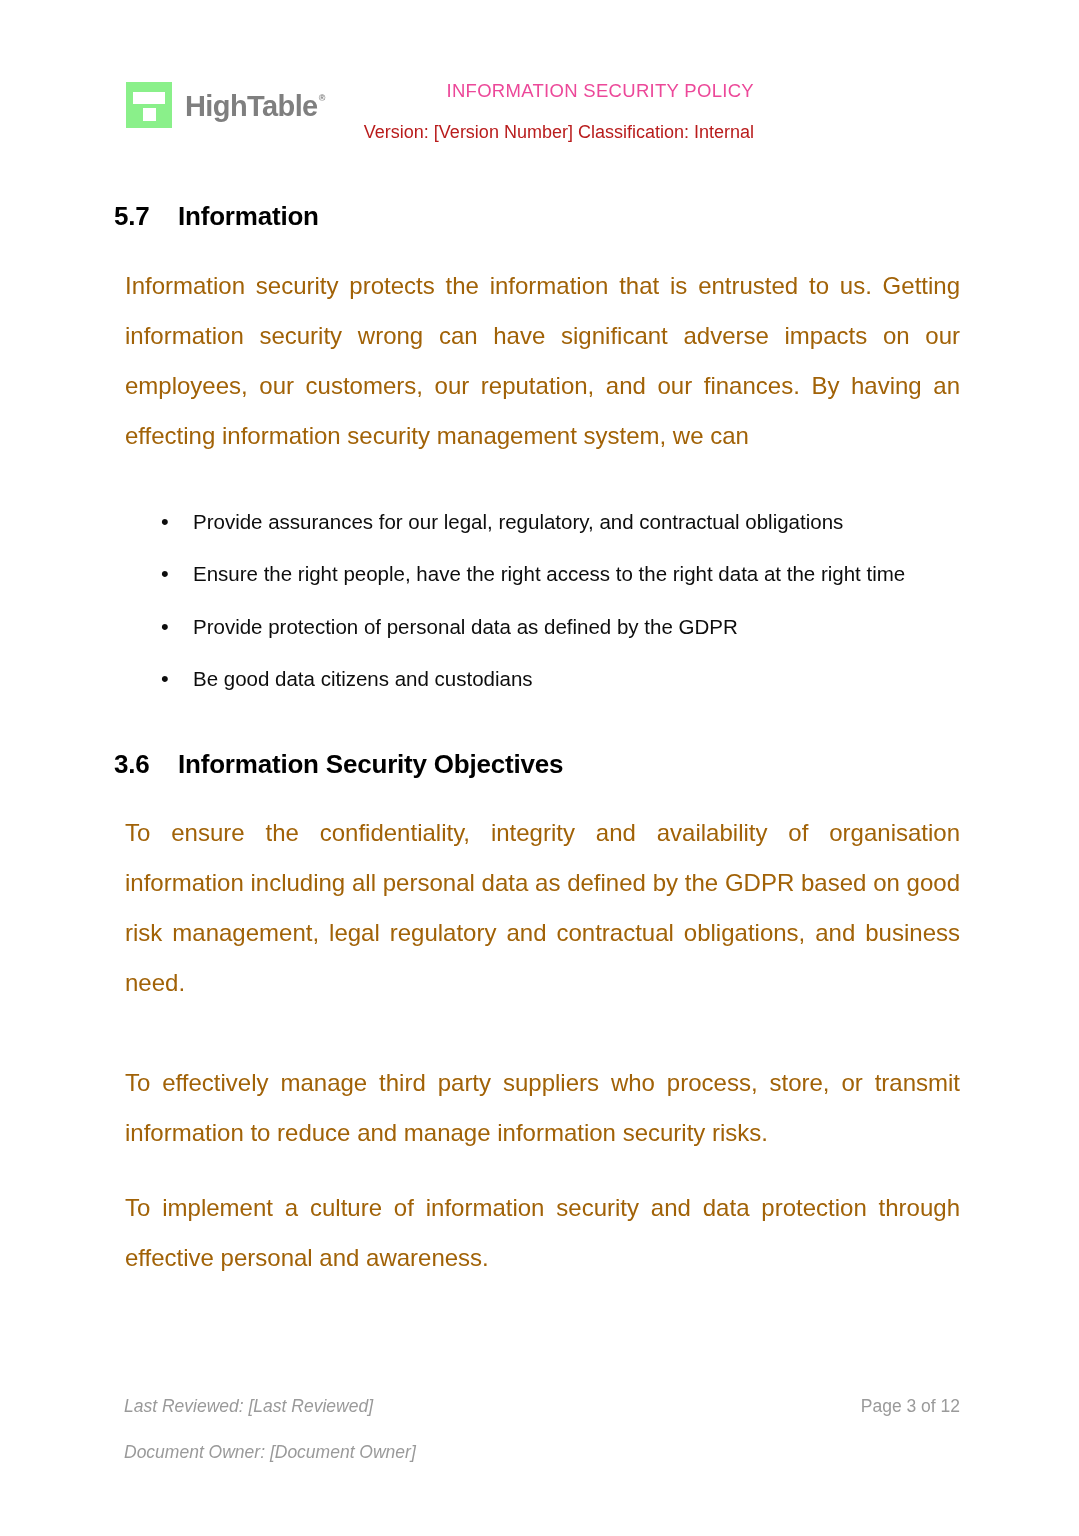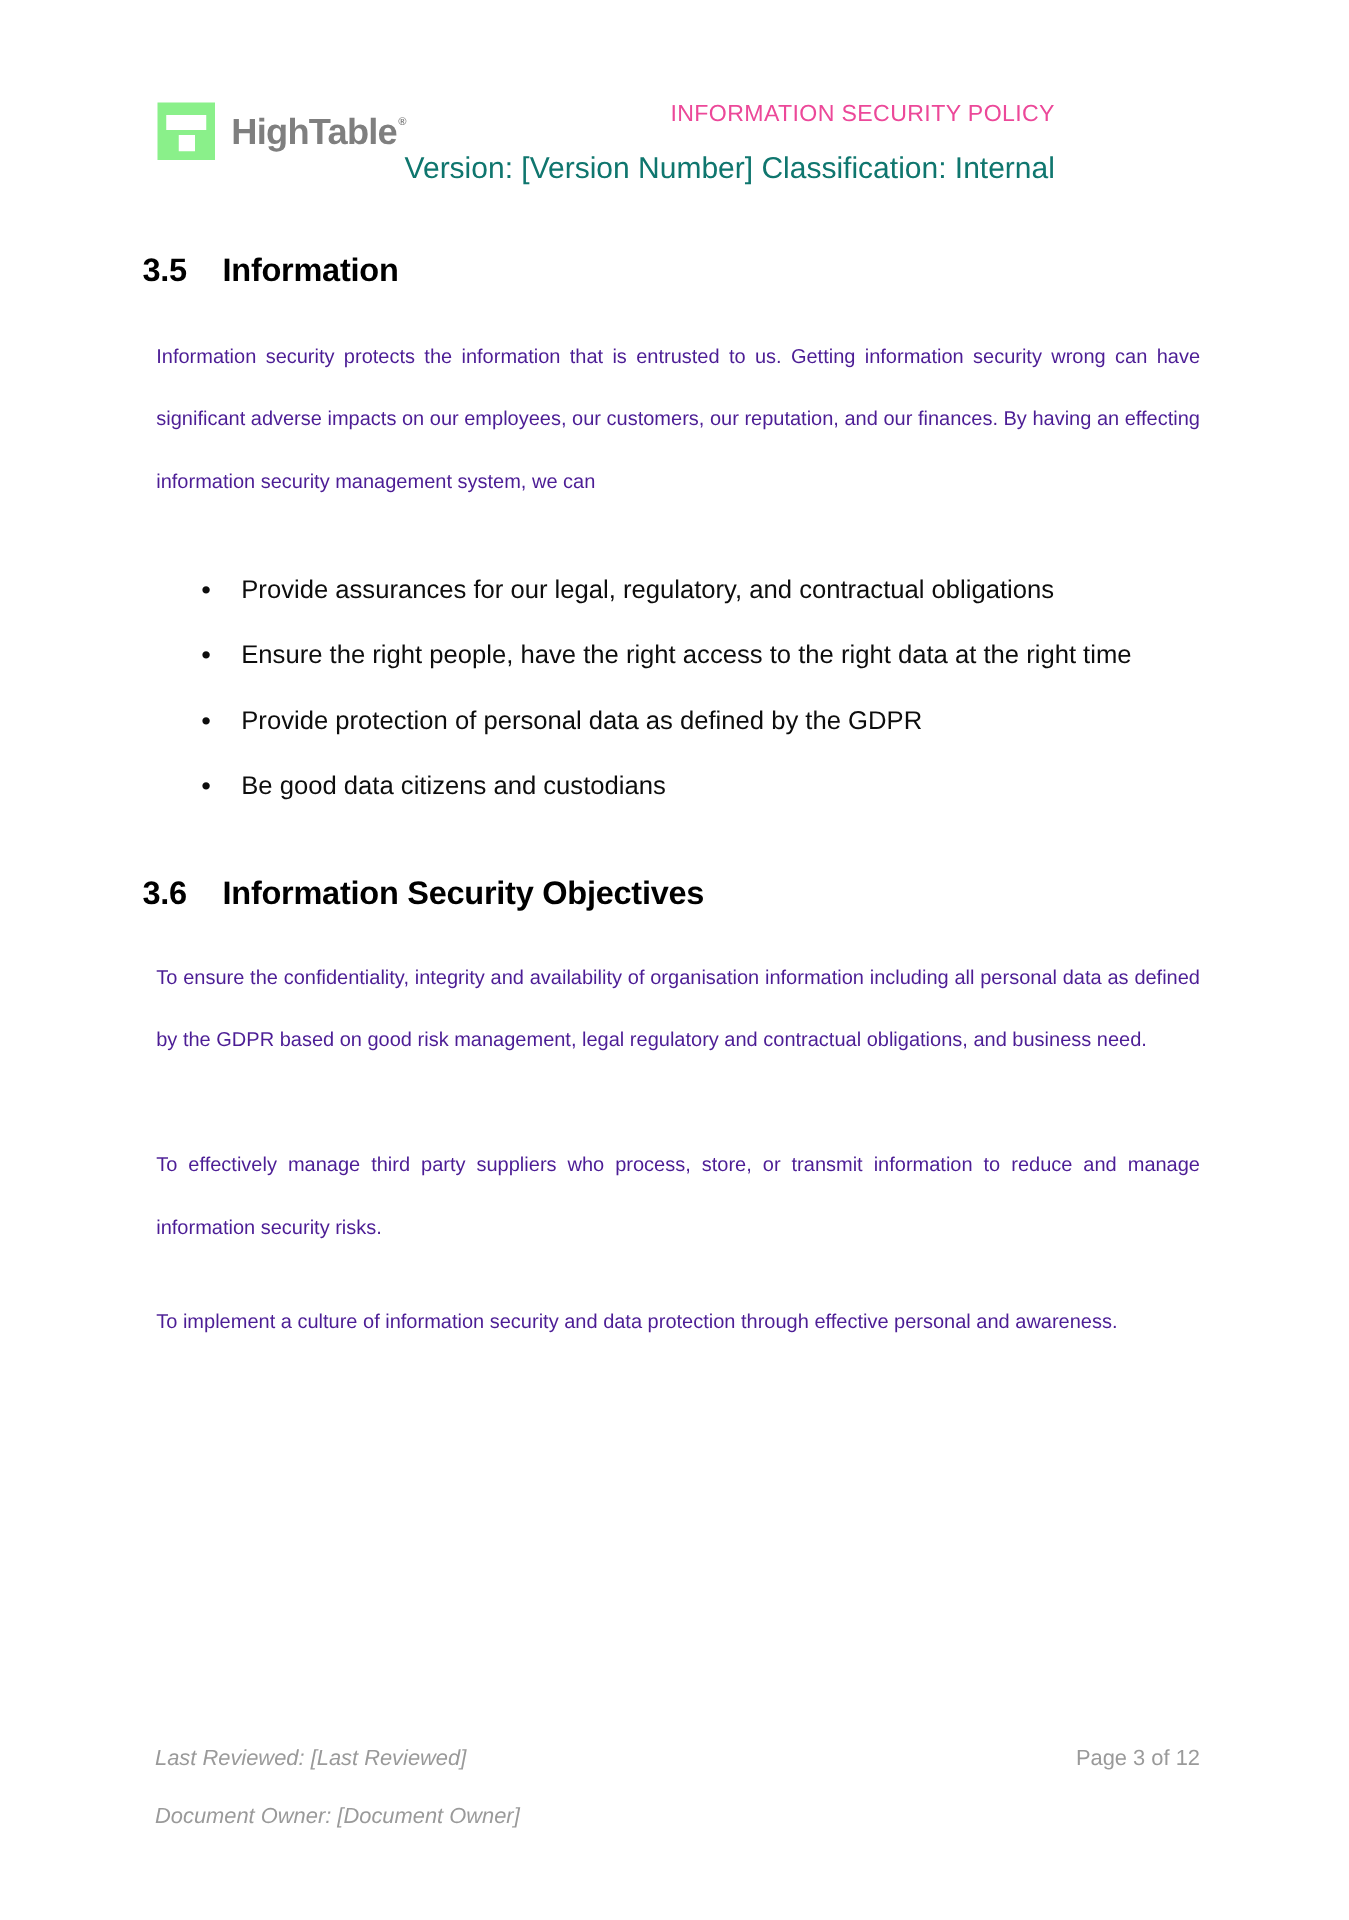--- a/index.html
+++ b/index.html
@@ -85,22 +85,22 @@
   }
   .header-title {
     font-size: 18.5px;
     color: #ec4899;
     letter-spacing: 0.3px;
     line-height: 1;
     margin-bottom: 22px;
     white-space: nowrap;
   }
   .header-sub {
-    font-size: 24px;
-    color: #0f766e;
+    font-size: 18px;
+    color: #b91c1c;
     line-height: 1;
     white-space: nowrap;
   }
 
   
   .content {
     position: absolute;
     left: 114px;
     top: 190px;
     width: 846px;
@@ -116,22 +116,22 @@
   }
   h2.section-heading .num {
     width: 64px;
     flex: 0 0 64px;
   }
   .heading-35 { padding-top: 10px; }
   .heading-36 { padding-top: 0px; }
 
   p.body-text {
     margin: 0;
-    font-size: 16px;
-    color: #4c1d95;
+    font-size: 24px;
+    color: #a16207;
     text-align: justify;
     text-justify: inter-word;
     line-height: 50px;
     padding-left: 11px;
     padding-right: 0;
   }
 
   ul.bullets {
     margin: 0;
     padding: 0;
@@ -195,21 +195,21 @@
     <div class="header-right">
       <div class="header-title">INFORMATION SECURITY POLICY</div>
       <div class="header-sub">Version: [Version Number] Classification: Internal</div>
     </div>
 
   </div>
 
   <div class="content">
 
     <h2 class="section-heading heading-35">
-      <span class="num">3.5</span>
+      <span class="num">5.7</span>
       <span>Information</span>
     </h2>
 
     <div class="gap-after-h36"></div>
 
     <p class="body-text">Information security protects the information that is entrusted to us. Getting information security wrong can have significant adverse impacts on our employees, our customers, our reputation, and our finances. By having an effecting information security management system, we can</p>
 
     <div class="gap-after-para"></div>
 
     <ul class="bullets">

